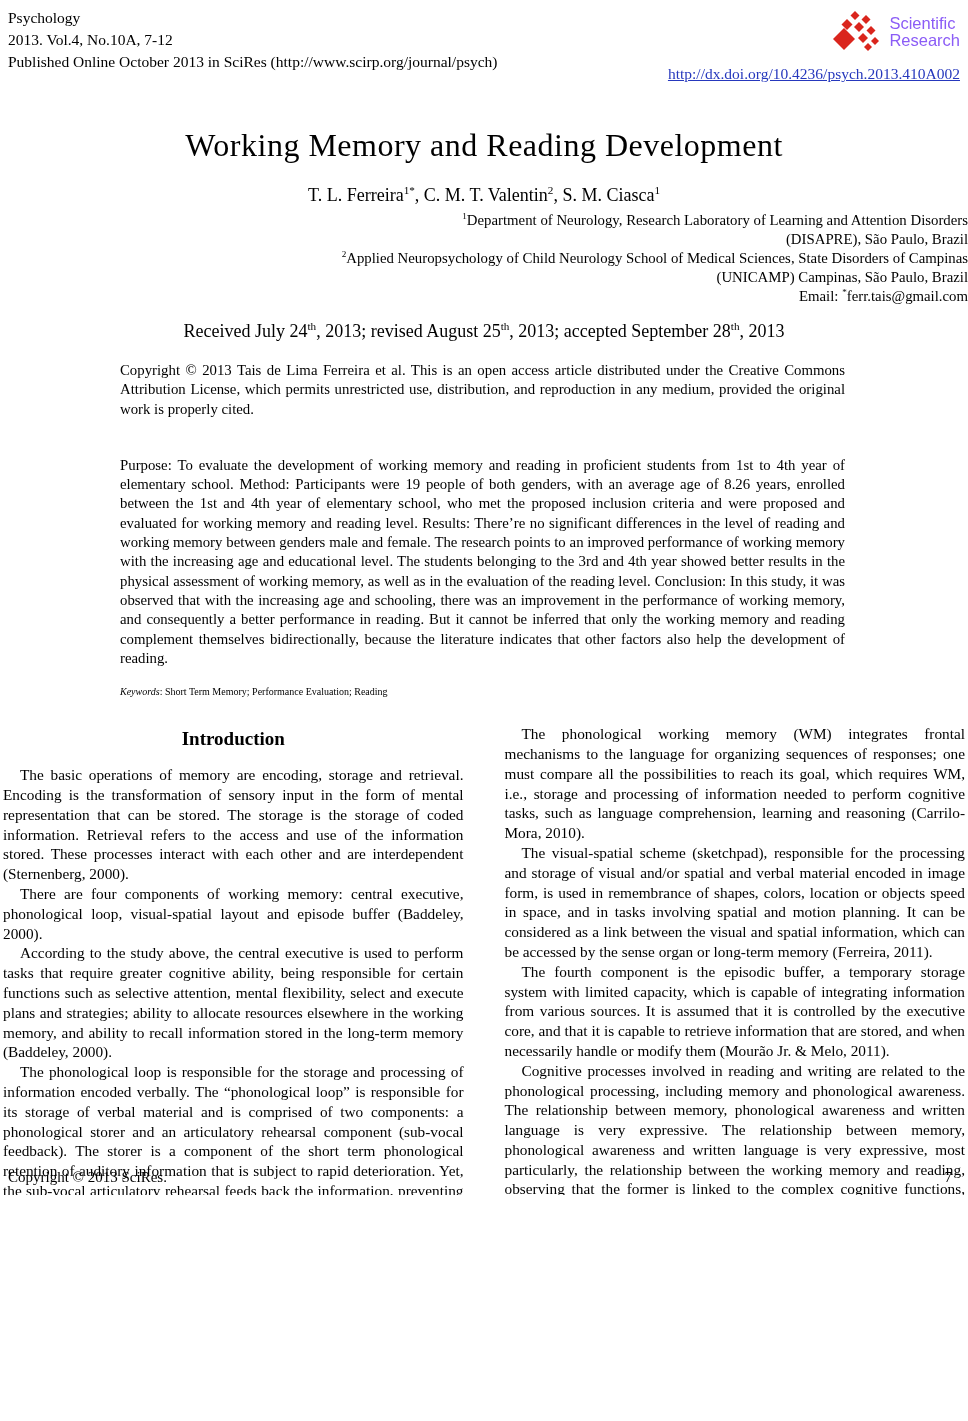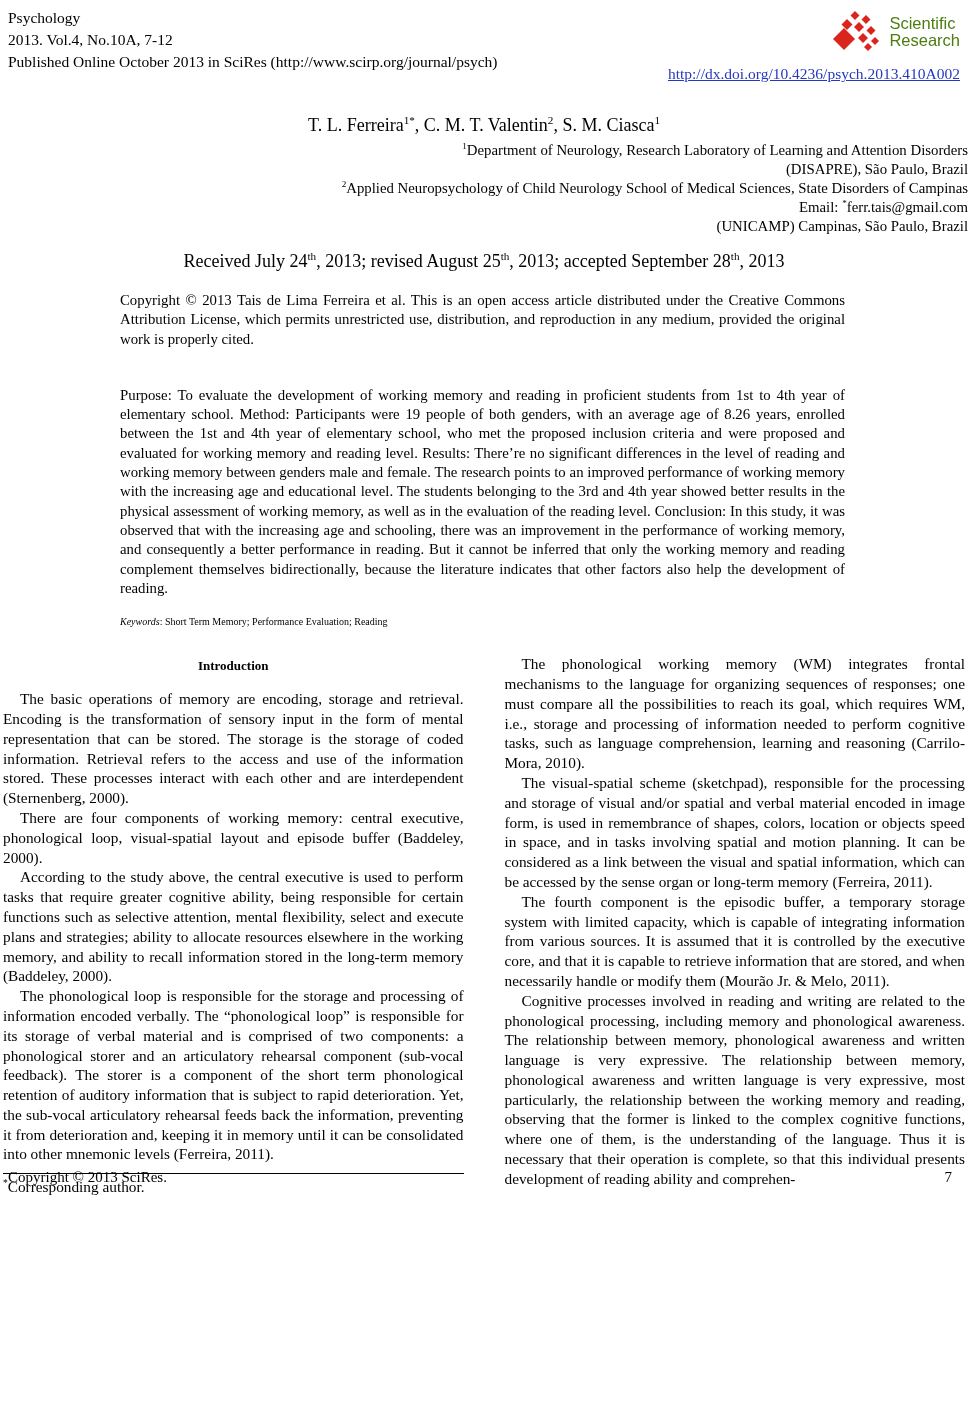--- a/index.html
+++ b/index.html
@@ -11,39 +11,39 @@
     background:#fff;
     color:#000;
     font-family:"Liberation Serif", serif;
     overflow:hidden;
   }
   
   .hdr { display:flex; justify-content:space-between; align-items:flex-start; padding:7px 8px 0 8px; }
   .hdr-left div { font-size:15.5px; line-height:22px; white-space:nowrap; }
   .hdr-right { text-align:right; padding-top:2px; }
   .logo-row { display:flex; align-items:center; justify-content:flex-end; gap:5px; }
-  .logo-text { font-family:"Liberation Sans", sans-serif; font-size:16.5px; line-height:17px; text-align:left; color:#4d7c0f; }
+  .logo-text { font-family:"Liberation Sans", sans-serif; font-size:16.5px; line-height:17px; text-align:left; color:#8b5cf6; }
   .doi { display:inline-block; margin-top:10px; font-size:15.5px; color:#2638bd; text-decoration:underline; cursor:pointer; }
   
   .title { text-align:center; font-size:32px; font-weight:normal; margin-top:44px; letter-spacing:0.5px; }
-  .authors { text-align:center; font-size:18px; margin-top:32px; }
+  .authors { text-align:center; font-size:18px; margin-top:21px; }
   sup { font-size:0.62em; vertical-align:super; line-height:0; }
   .affils { text-align:right; font-size:14.8px; line-height:19px; margin-top:5px; }
   .affils div { white-space:nowrap; }
   .received { text-align:center; font-size:18px; margin-top:15px; }
   .copynote, .abstract { margin-left:120px; margin-right:123px; text-align:justify; font-size:14.8px; line-height:19.3px; }
   .copynote { margin-top:19px; }
   .abstract { margin-top:37px; }
   .keywords { margin:18px 123px 0 120px; font-size:10px; }
   .keywords i { font-style:italic; }
   
   .columns { display:flex; gap:41px; padding:0 3px; margin-top:27px; }
   .col { width:462px; }
   .col p { text-align:justify; font-size:15.3px; line-height:19.8px; text-indent:17px; }
-  .intro-heading { text-align:center; font-size:13px; font-weight:bold; margin-top:4px; margin-bottom:15px; font-family:"Liberation Serif", serif; }
+  .intro-heading { text-align:center; font-size:19px; font-weight:bold; margin-top:4px; margin-bottom:15px; font-family:"Liberation Serif", serif; }
   .fn-rule { border:none; border-top:1.2px solid #000; margin-top:9px; }
   .footnote { font-size:13.5px; margin-top:3px; text-indent:0 !important; text-align:left !important; }
   
   .pfooter { position:absolute; left:0; right:0; bottom:9px; display:flex; justify-content:space-between; padding:0 16px 0 8px; font-size:15px; }
 </style>
 </head>
 <body>
 
 <div class="page">
 
@@ -70,31 +70,32 @@
         </svg>
         <div class="logo-text">
           <div>Scientific</div>
           <div>Research</div>
         </div>
       </div>
       <a class="doi">http://dx.doi.org/10.4236/psych.2013.410A002</a>
     </div>
   </div>
 
+  <h1 class="title">Working Memory and Reading Development</h1>
 
   <div class="authors">
     <span><span>T. L. Ferreira</span><sup>1*</sup></span><span><span>, C. M. T. Valentin</span><sup>2</sup></span><span><span>, S. M. Ciasca</span><sup>1</sup></span>
   </div>
 
   <div class="affils">
     <div><sup>1</sup><span>Department of Neurology, Research Laboratory of Learning and Attention Disorders</span></div>
     <div><span>(DISAPRE), São Paulo, Brazil</span></div>
     <div><sup>2</sup><span>Applied Neuropsychology of Child Neurology School of Medical Sciences, State Disorders of Campinas</span></div>
+    <div><span>(UNICAMP) Campinas, São Paulo, Brazil</span></div>
     <div><span>Email: </span><sup>*</sup><span>ferr.tais@gmail.com</span></div>
-    <div><span>(UNICAMP) Campinas, São Paulo, Brazil</span></div>
   </div>
 
   <div class="received">
     <span>Received July 24</span><sup>th</sup><span>, 2013; revised August 25</span><sup>th</sup><span>, 2013; accepted September 28</span><sup>th</sup><span>, 2013</span>
   </div>
 
   <p class="copynote">Copyright © 2013 Tais de Lima Ferreira et al. This is an open access article distributed under the Creative Commons Attribution License, which permits unrestricted use, distribution, and reproduction in any medium, provided the original work is properly cited.</p>
 
   <p class="abstract">Purpose: To evaluate the development of working memory and reading in proficient students from 1st to 4th year of elementary school. Method: Participants were 19 people of both genders, with an average age of 8.26 years, enrolled between the 1st and 4th year of elementary school, who met the proposed inclusion criteria and were proposed and evaluated for working memory and reading level. Results: There’re no significant differences in the level of reading and working memory between genders male and female. The research points to an improved performance of working memory with the increasing age and educational level. The students belonging to the 3rd and 4th year showed better results in the physical assessment of working memory, as well as in the evaluation of the reading level. Conclusion: In this study, it was observed that with the increasing age and schooling, there was an improvement in the performance of working memory, and consequently a better performance in reading. But it cannot be inferred that only the working memory and reading complement themselves bidirectionally, because the literature indicates that other factors also help the development of reading.</p>
 

